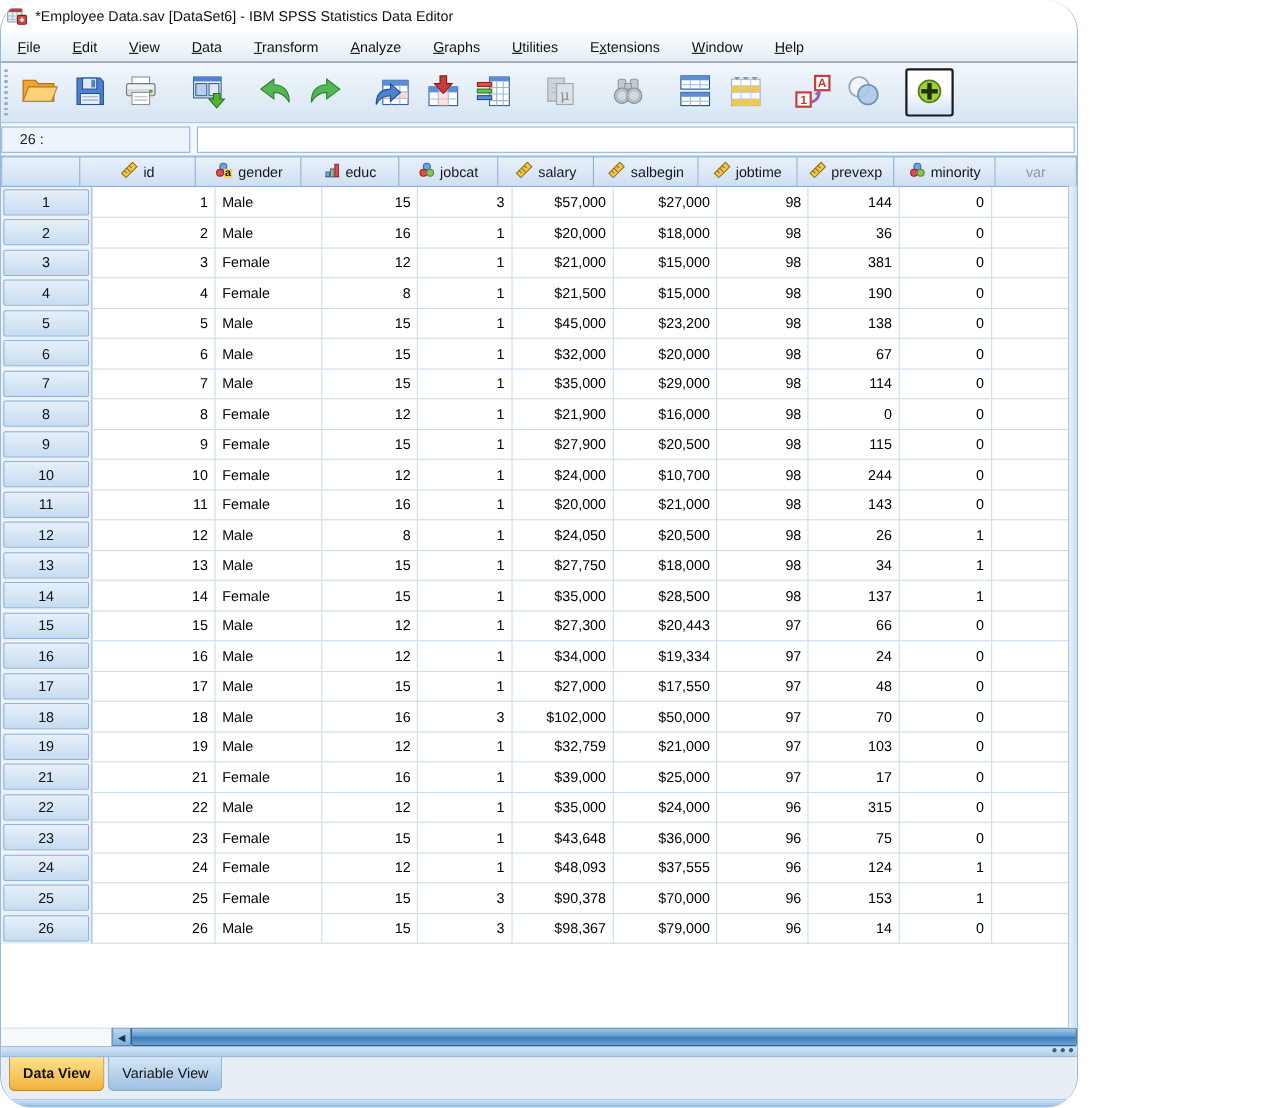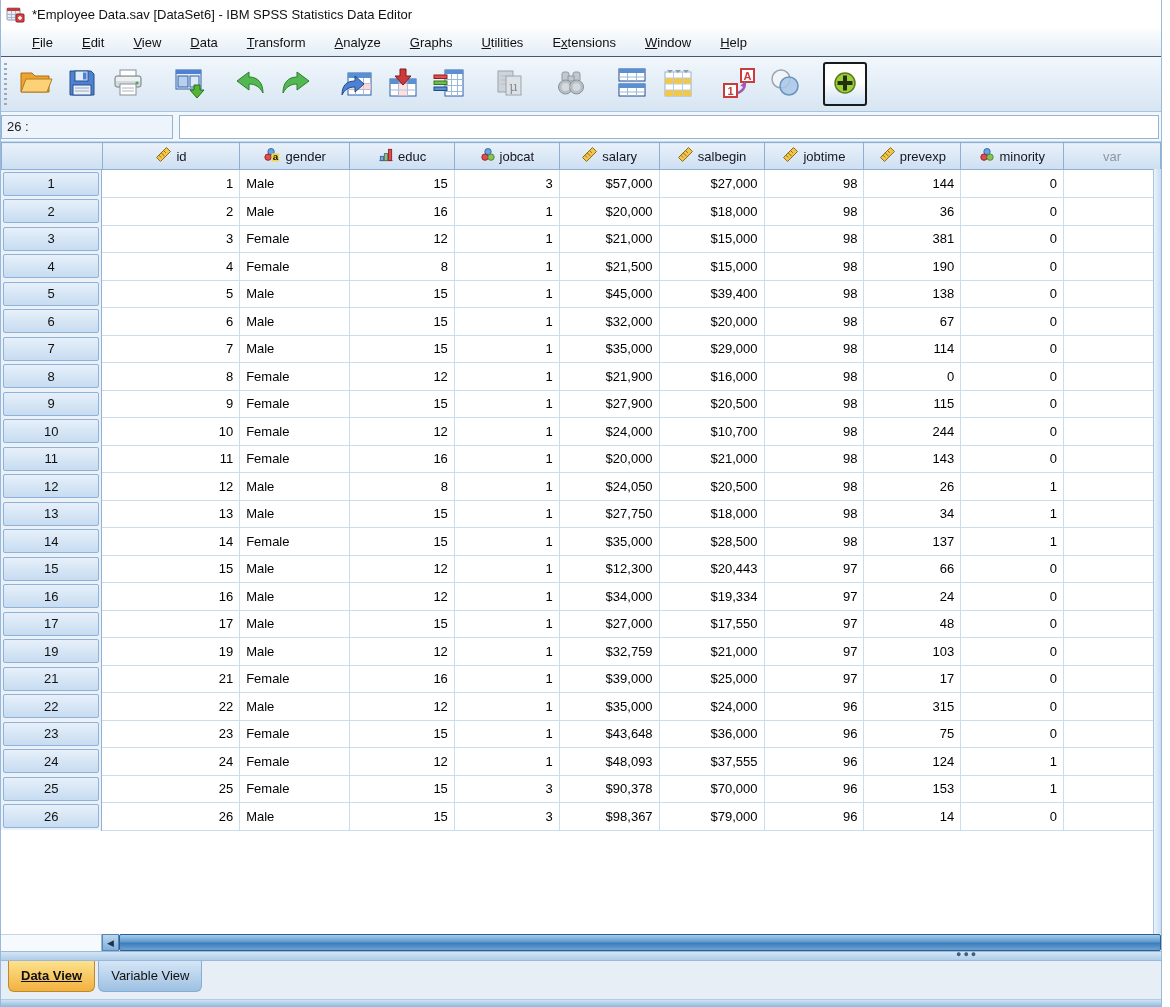--- a/index.html
+++ b/index.html
@@ -1,46 +1,46 @@
 <!DOCTYPE html>
 <html><head>
 <meta charset="utf-8">
 <style>
   html,body{margin:0;padding:0;background:#fff;}
   *{box-sizing:border-box;}
-  .win{width:1162px;height:1007px;overflow:hidden;display:flex;flex-direction:column;
+  .win{width:980px;height:1007px;overflow:hidden;display:flex;flex-direction:column;
        font-family:"Liberation Sans",sans-serif;font-size:13px;color:#000;
-       border-left:1px solid #9ab8d9;border-right:1px solid #9ab8d9;background:#fff;}
+       border-left:1px solid #9ab8d9;border-right:1px solid #9ab8d9;background:#fff;border-radius:29px;}
 
   
   .titlebar{height:29px;display:flex;align-items:center;background:#ffffff;padding-left:5px;flex:0 0 auto;}
   .titlebar .app-ic{width:20px;height:20px;margin-right:6px;display:flex;align-items:center;}
   .title-text{font-size:13px;color:#111;}
 
   
   .menubar{height:28px;flex:0 0 auto;display:flex;align-items:center;
-           background:linear-gradient(#fbfdfe,#e3edf6);border-bottom:1px solid #45586b;padding-left:19px;}
+           background:linear-gradient(#fbfdfe,#e3edf6);border-bottom:1px solid #45586b;padding-left:3px;}
   .menu-item{padding:4px 12px;margin-right:5px;cursor:default;color:#111;}
   .menu-item u{text-decoration:underline;}
 
   
   .toolbar{height:55px;flex:0 0 auto;display:flex;align-items:center;
            background:linear-gradient(#f1f7fc,#d7e5f2);border-bottom:1px solid #aac4dd;padding-left:12px;position:relative;}
   .toolbar:before{content:"";position:absolute;left:3px;top:6px;bottom:6px;width:3px;
            background:repeating-linear-gradient(#9ab 0 2px,transparent 2px 5px);}
   .tbtn{width:46px;height:46px;display:flex;align-items:center;justify-content:center;border-radius:3px;}
   .tbtn.gap{margin-left:15px;}
   .tbtn.disabled{opacity:.9;}
   .tbtn.selected{border:2px solid #1a1a1a;background:linear-gradient(#ffffff 45%,#cfe2f4);width:44px;height:44px;}
 
   
   .cellref-bar{height:30px;flex:0 0 auto;display:flex;align-items:center;background:#f2f7fb;
                border-bottom:1px solid #c3d6e8;padding:0 2px 0 0;}
   .cellref{width:172px;height:24px;background:#edf4fb;border:1px solid #93b4d6;
-           display:flex;align-items:center;padding-left:5px;color:#222;}
+           display:flex;align-items:center;padding-left:16px;color:#222;}
   .celleditor{flex:1;height:24px;background:#fff;border:1px solid #93b4d6;margin-left:6px;}
 
   
   .grid-area{flex:0 0 auto;position:relative;background:#eaf1f9;}
   table{border-collapse:collapse;table-layout:fixed;}
   .hdr-table td{height:27px;background:linear-gradient(#e9f1fa,#cddff2);border:1px solid #8cafd3;
         text-align:center;color:#16161e;overflow:hidden;white-space:nowrap;}
   .hdr-table td.corner{background:linear-gradient(#e9f1fa,#cddff2);}
   .hdr-table .hwrap{display:flex;align-items:center;justify-content:center;gap:4px;}
   .hdr-table td.varcol{color:#8d97a3;}
@@ -64,21 +64,21 @@
 
   
   .splitter{height:9px;flex:0 0 auto;background:linear-gradient(#d4e5f4,#aecde9);border-top:1px solid #9ab8d9;position:relative;}
   .splitter .dots{position:absolute;left:955px;top:-3px;font-size:9px;letter-spacing:2px;color:#3c5f82;}
 
   
   .tabbar{height:39px;flex:0 0 auto;background:#e7eef5;border-top:1px solid #9ab8d9;
           display:flex;align-items:flex-start;padding-left:7px;}
   .tab{padding:7px 12px 8px 12px;margin-right:3px;border:1px solid #85aed3;border-top:none;
        border-radius:0 0 6px 6px;background:linear-gradient(#d5e6f6,#9dc0e2);color:#111;cursor:default;}
-  .tab.active{background:linear-gradient(#fde28c,#f2b140);border-color:#b98b2e;font-weight:bold;text-decoration:underline;}
+  .tab.active{background:linear-gradient(#fde28c,#f2b140);border-color:#b98b2e;font-weight:bold;}
 
   .bottom-strip{height:7px;flex:1;background:linear-gradient(#cfe3f4,#8fb8dc);border-top:1px solid #b0cce4;}
 </style>
 </head>
 <body>
 
 <div class="win">
 
   <div class="titlebar">
     <span class="app-ic">
@@ -497,21 +497,21 @@
             </tr>
             <tr>
               <td class="rowhdr">
                 <div class="rowbtn">5</div>
               </td>
               <td class="al-r">5</td>
               <td class="al-l">Male</td>
               <td class="al-r">15</td>
               <td class="al-r">1</td>
               <td class="al-r">$45,000</td>
-              <td class="al-r">$39,400</td>
+              <td class="al-r">$23,200</td>
               <td class="al-r">98</td>
               <td class="al-r">138</td>
               <td class="al-r">0</td>
               <td class="al-r"></td>
             </tr>
             <tr>
               <td class="rowhdr">
                 <div class="rowbtn">6</div>
               </td>
               <td class="al-r">6</td>
@@ -646,21 +646,21 @@
               <td class="al-r"></td>
             </tr>
             <tr>
               <td class="rowhdr">
                 <div class="rowbtn">15</div>
               </td>
               <td class="al-r">15</td>
               <td class="al-l">Male</td>
               <td class="al-r">12</td>
               <td class="al-r">1</td>
-              <td class="al-r">$12,300</td>
+              <td class="al-r">$27,300</td>
               <td class="al-r">$20,443</td>
               <td class="al-r">97</td>
               <td class="al-r">66</td>
               <td class="al-r">0</td>
               <td class="al-r"></td>
             </tr>
             <tr>
               <td class="rowhdr">
                 <div class="rowbtn">16</div>
               </td>
@@ -680,20 +680,35 @@
                 <div class="rowbtn">17</div>
               </td>
               <td class="al-r">17</td>
               <td class="al-l">Male</td>
               <td class="al-r">15</td>
               <td class="al-r">1</td>
               <td class="al-r">$27,000</td>
               <td class="al-r">$17,550</td>
               <td class="al-r">97</td>
               <td class="al-r">48</td>
+              <td class="al-r">0</td>
+              <td class="al-r"></td>
+            </tr>
+            <tr>
+              <td class="rowhdr">
+                <div class="rowbtn">18</div>
+              </td>
+              <td class="al-r">18</td>
+              <td class="al-l">Male</td>
+              <td class="al-r">16</td>
+              <td class="al-r">3</td>
+              <td class="al-r">$102,000</td>
+              <td class="al-r">$50,000</td>
+              <td class="al-r">97</td>
+              <td class="al-r">70</td>
               <td class="al-r">0</td>
               <td class="al-r"></td>
             </tr>
             <tr>
               <td class="rowhdr">
                 <div class="rowbtn">19</div>
               </td>
               <td class="al-r">19</td>
               <td class="al-l">Male</td>
               <td class="al-r">12</td>

